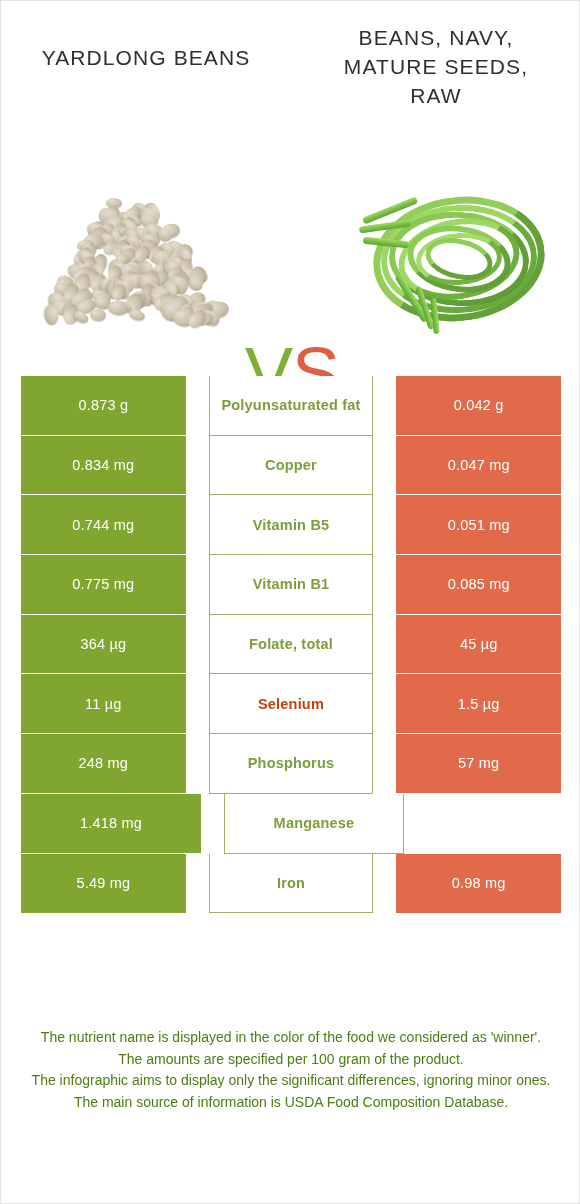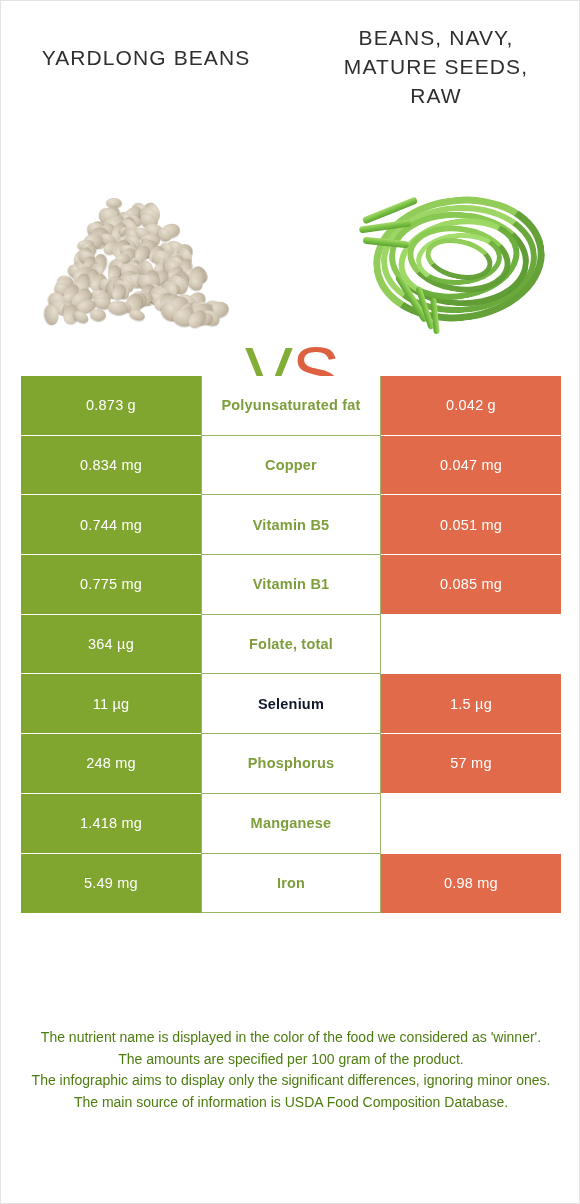--- a/index.html
+++ b/index.html
@@ -111,20 +111,21 @@
   
   .table {
     position: absolute;
     left: 20px;
     top: 375px;
     width: 540px;
   }
   .row {
     display: flex;
     height: 59.7px;
+    gap: 23px;
   }
   .cell {
     width: 180px;
     display: flex;
     align-items: center;
     justify-content: center;
     font-size: 14.5px;
     letter-spacing: 0.2px;
   }
   .cell.left {
@@ -383,24 +384,25 @@
         <div class="cell right">0.051 mg</div>
       </div>
       <div class="row">
         <div class="cell left">0.775 mg</div>
         <div class="cell mid" style="color: rgb(126, 158, 60);">Vitamin B1</div>
         <div class="cell right">0.085 mg</div>
       </div>
       <div class="row">
         <div class="cell left">364 µg</div>
         <div class="cell mid" style="color: rgb(126, 158, 60);">Folate, total</div>
+        <div class="cell right">45 µg</div>
       </div>
       <div class="row">
         <div class="cell left">11 µg</div>
-        <div class="cell mid" style="color: #0f172a;">Selenium</div>
+        <div class="cell mid" style="color: #c2410c;">Selenium</div>
         <div class="cell right">1.5 µg</div>
       </div>
       <div class="row">
         <div class="cell left">248 mg</div>
         <div class="cell mid" style="color: rgb(126, 158, 60);">Phosphorus</div>
         <div class="cell right">57 mg</div>
       </div>
       <div class="row">
         <div class="cell left">1.418 mg</div>
         <div class="cell mid" style="color: rgb(126, 158, 60);">Manganese</div>

